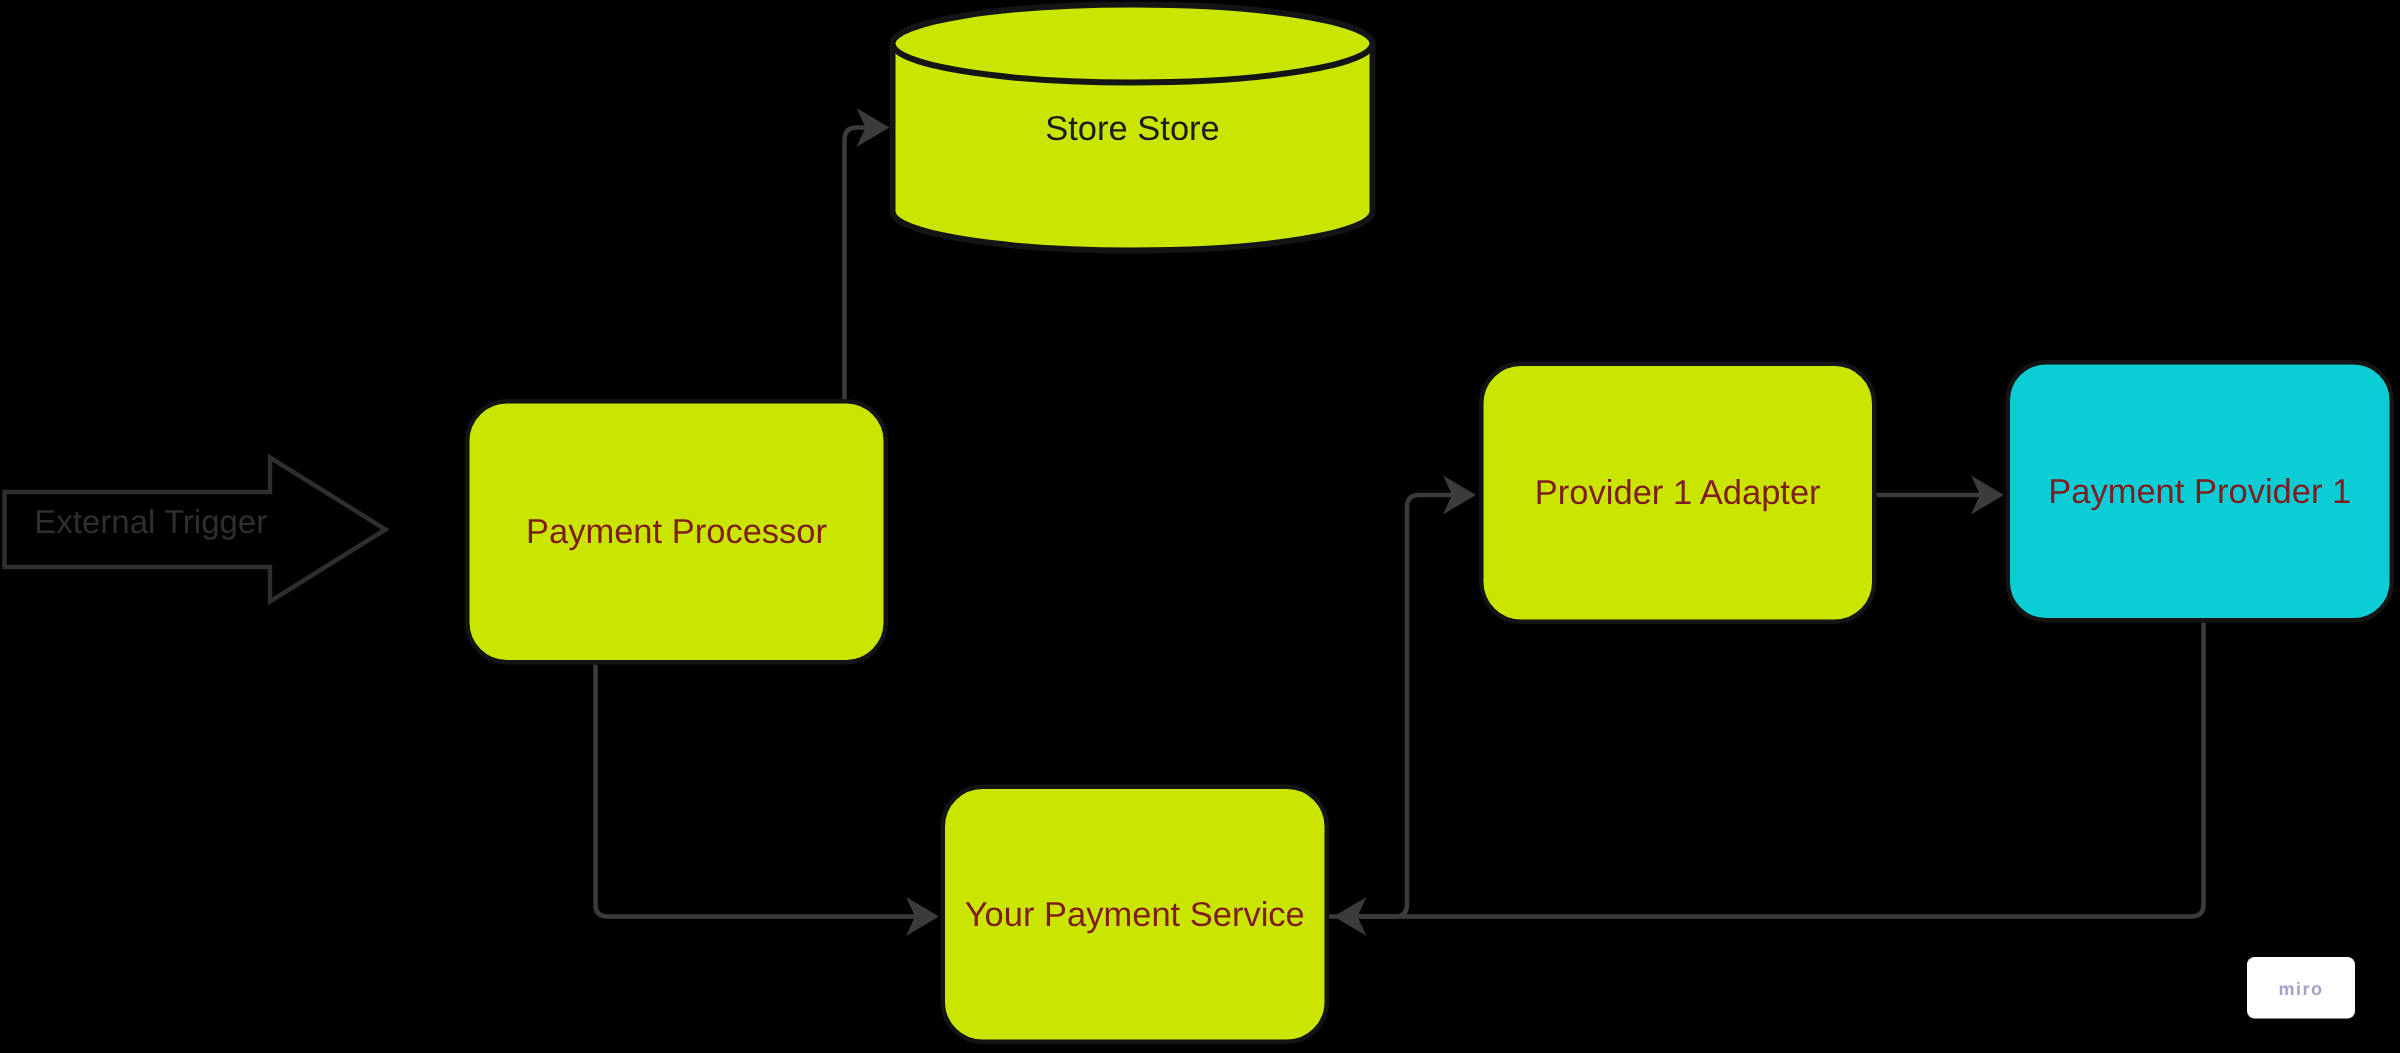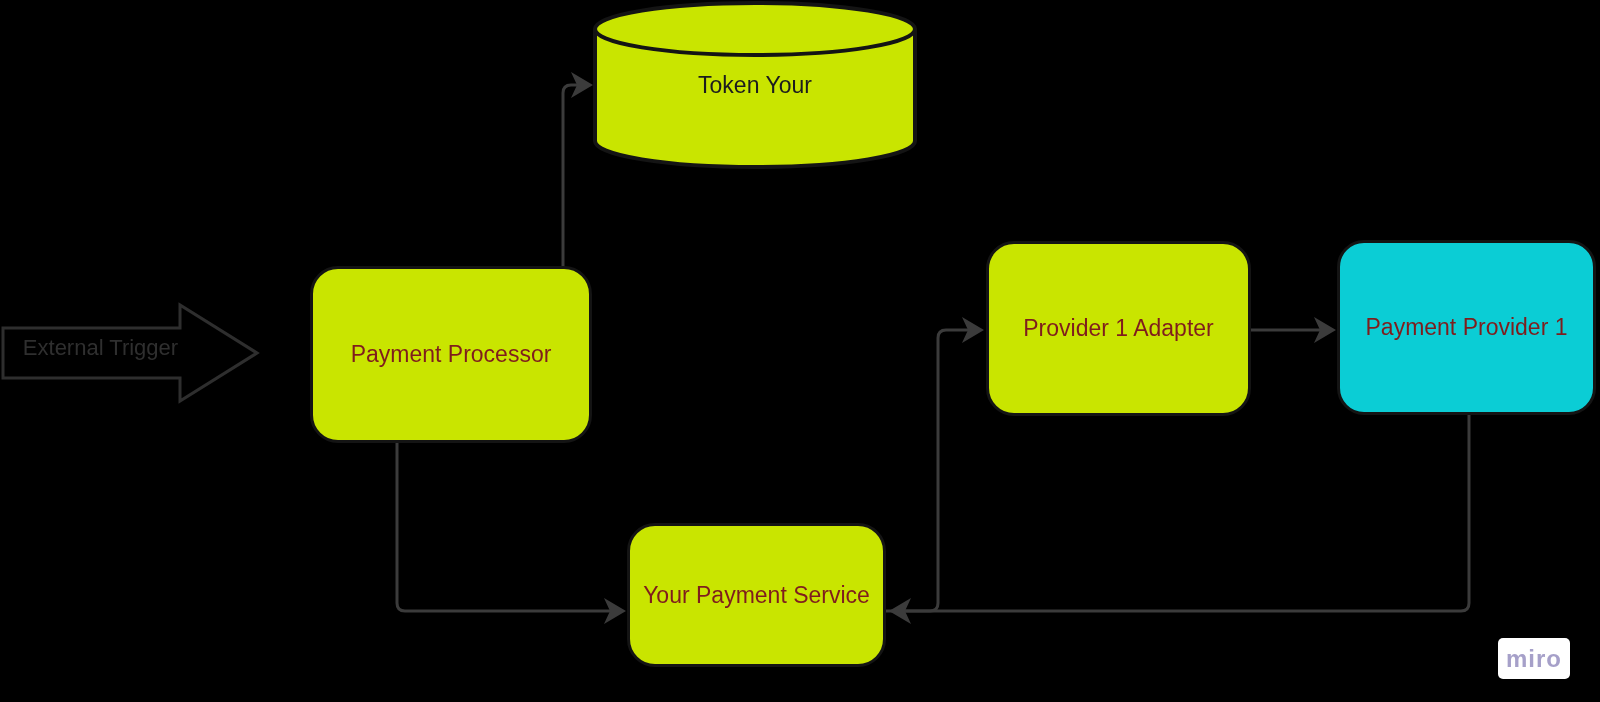--- a/index.html
+++ b/index.html
@@ -29,21 +29,21 @@
   .float-label{
     position:absolute;
     display:flex;align-items:center;justify-content:center;text-align:center;
     color:#1c1c1e;font-size:23px;
   }
   .float-label.dark{color:#2f2f2f;font-size:22px;}
   .watermark{
     position:absolute;left:1498px;top:638px;width:72px;height:41px;
     background:#ffffff;border-radius:5px;
     display:flex;align-items:center;justify-content:center;
-    color:#a6a0c9;font-size:24px;font-weight:600;letter-spacing:1px;
+    color:#a6a0c9;font-size:12px;font-weight:600;letter-spacing:1px;
   }
 </style>
 </head>
 <body>
 
 <div class="canvas">
 
   <svg class="layer" viewBox="0 0 1600 702">
 
     <g>
@@ -76,35 +76,35 @@
     </g>
 
     <g>
       <path class="cyl" d="M 595 29 L 595 141 A 160 26 0 0 0 915 141 L 915 29"></path>
       <ellipse class="cyl" cx="755" cy="29" rx="160" ry="26"></ellipse>
     </g>
   </svg>
 
   <div class="float-label dark" style="left:3px;top:328px;width:195px;height:39px;">External Trigger</div>
 
-  <div class="float-label" style="left:595px;top:55px;width:320px;height:60px;">Token Your</div>
+  <div class="float-label" style="left:595px;top:55px;width:320px;height:60px;">Store Store</div>
 
   <div class="node" style="left:265px;top:266px;width:282px;height:177px;margin-left:45px;">
     <span>Payment Processor</span>
   </div>
 
   <div class="node" style="left:986px;top:241px;width:265px;height:175px;">
     <span>Provider 1 Adapter</span>
   </div>
 
   <div class="node cyan" style="left:1337px;top:240px;width:259px;height:175px;border-radius:27px;">
     <span>Payment Provider 1</span>
   </div>
 
-  <div class="node" style="left:627px;top:523px;width:259px;height:144px;">
+  <div class="node" style="left:627px;top:523px;width:259px;height:173px;">
     <span>Your Payment Service</span>
   </div>
 
   <div class="watermark">
     <span>miro</span>
   </div>
 
 </div>
 
 </body></html>

